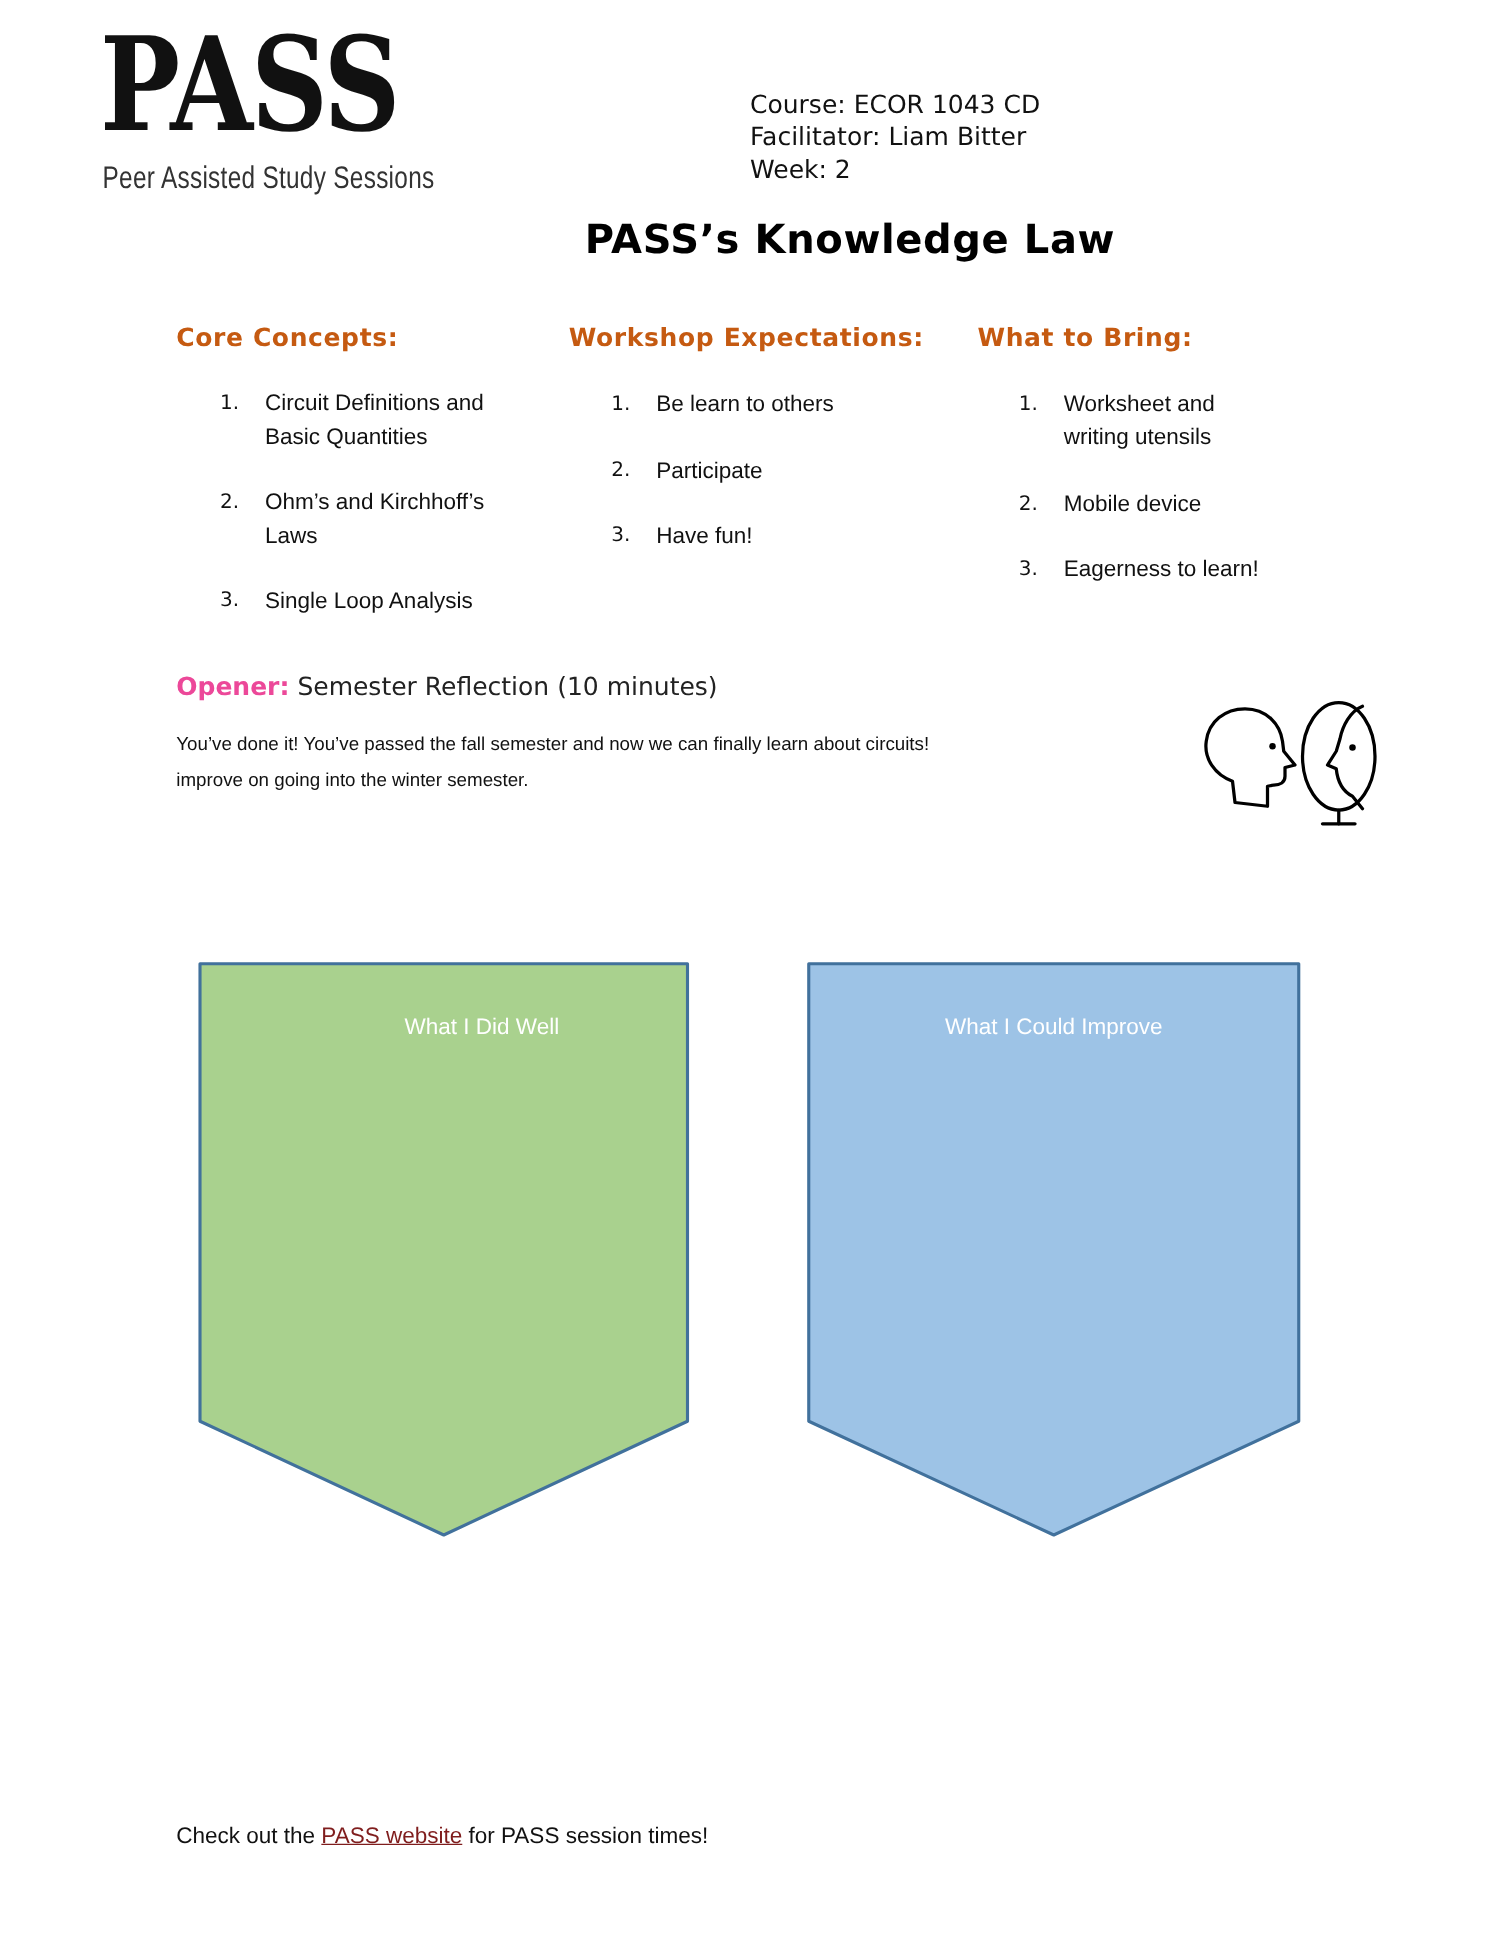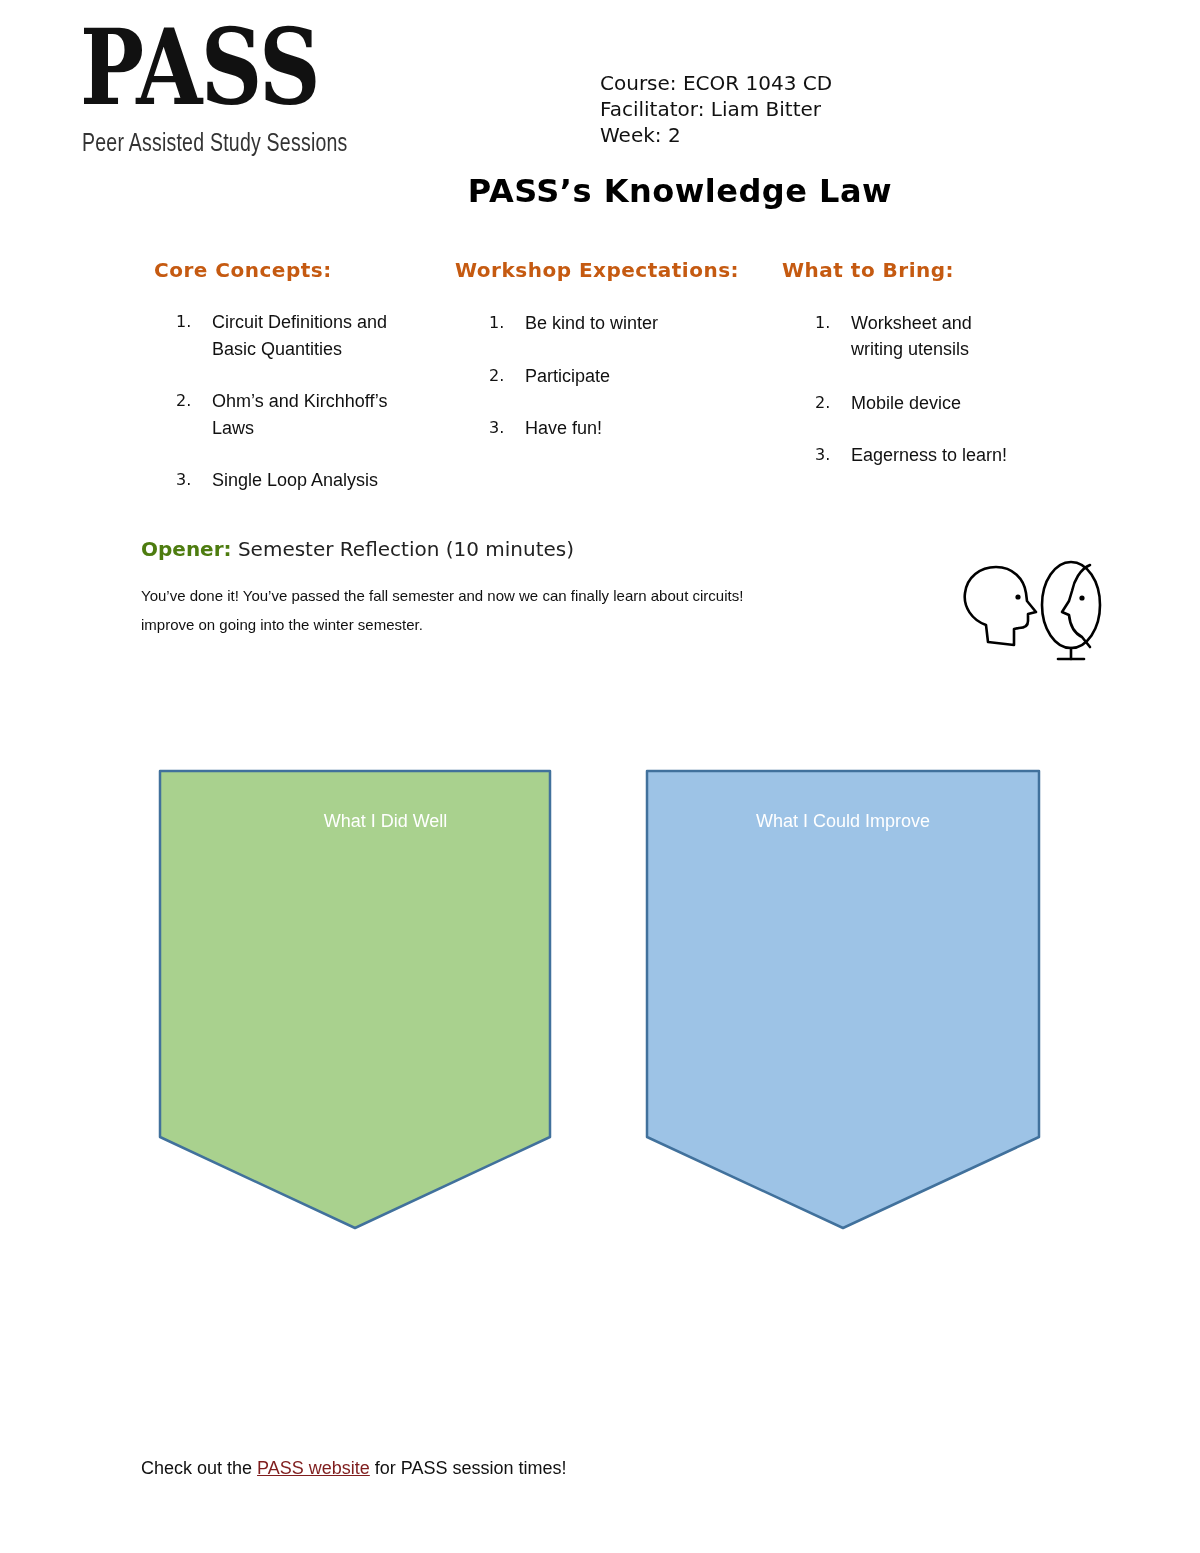--- a/index.html
+++ b/index.html
@@ -20,21 +20,21 @@
 
   
   .col-head { font-size:20px; font-weight:bold; color:#c55a11; top:258px; letter-spacing:0.5px; white-space:nowrap; }
   .list { font-family:"Liberation Sans", sans-serif; font-size:18px; line-height:26px; color:#111; }
   .item { position:absolute; left:0; }
   .num { position:absolute; left:0; width:30px; font-family:"DejaVu Sans", sans-serif; font-size:16px; }
   .txt { position:absolute; left:36px; white-space:nowrap; }
 
   
   .opener { left:141px; top:537px; font-size:20px; white-space:nowrap; }
-  .opener .lbl { color:#4d7c0f; font-weight:bold;text-align:center; }
+  .opener .lbl { color:#ec4899; font-weight:bold;text-align:center; }
   .opener .val { color:#222; }
   .para { left:141px; top:582px; font-family:"Liberation Sans", sans-serif; font-size:15px; line-height:28.5px; color:#111; width:810px; }
   .para div { white-space:nowrap; }
 
   .mirror-icon { left:958px; top:555px; width:150px; height:110px; }
 
   
   .shape { position:absolute; }
   .shape-label { position:absolute; width:100%; text-align:center; top:42px; font-family:"Liberation Sans", sans-serif; font-size:18px; color:#ffffff; }
 
@@ -50,21 +50,21 @@
 </div>
 
 <div class="abs info">
   <div>Course: ECOR 1043 CD</div>
   <div>Facilitator: Liam Bitter</div>
   <div>Week: 2</div>
 </div>
 
 <div class="abs title">PASS’s Knowledge Law</div>
 
-<div class="abs col-head" style="left:154px;text-align:center;">Core Concepts:</div>
+<div class="abs col-head" style="left:141px;text-align:center;">Core Concepts:</div>
 <div class="abs list" style="left:176px; top:309px; width:260px; height:190px;">
   <div class="item" style="top:0;">
     <span class="num">1.</span>
     <span class="txt" style="top:0;">Circuit Definitions and</span>
     <span class="txt" style="top:27px;">Basic Quantities</span>
   </div>
   <div class="item" style="top:79px;">
     <span class="num">2.</span>
     <span class="txt" style="top:0;">Ohm’s and Kirchhoff’s</span>
     <span class="txt" style="top:27px;">Laws</span>
@@ -72,21 +72,21 @@
   <div class="item" style="top:158px;">
     <span class="num">3.</span>
     <span class="txt" style="top:0;">Single Loop Analysis</span>
   </div>
 </div>
 
 <div class="abs col-head" style="left:455px;">Workshop Expectations:</div>
 <div class="abs list" style="left:489px; top:310px; width:260px; height:140px;">
   <div class="item" style="top:0;">
     <span class="num">1.</span>
-    <span class="txt">Be kind to winter</span>
+    <span class="txt">Be learn to others</span>
   </div>
   <div class="item" style="top:53px;">
     <span class="num">2.</span>
     <span class="txt">Participate</span>
   </div>
   <div class="item" style="top:105px;">
     <span class="num">3.</span>
     <span class="txt">Have fun!</span>
   </div>
 </div>

